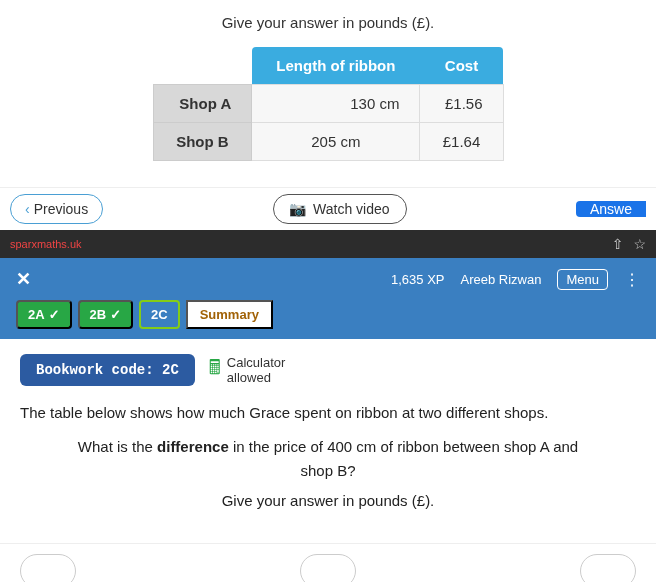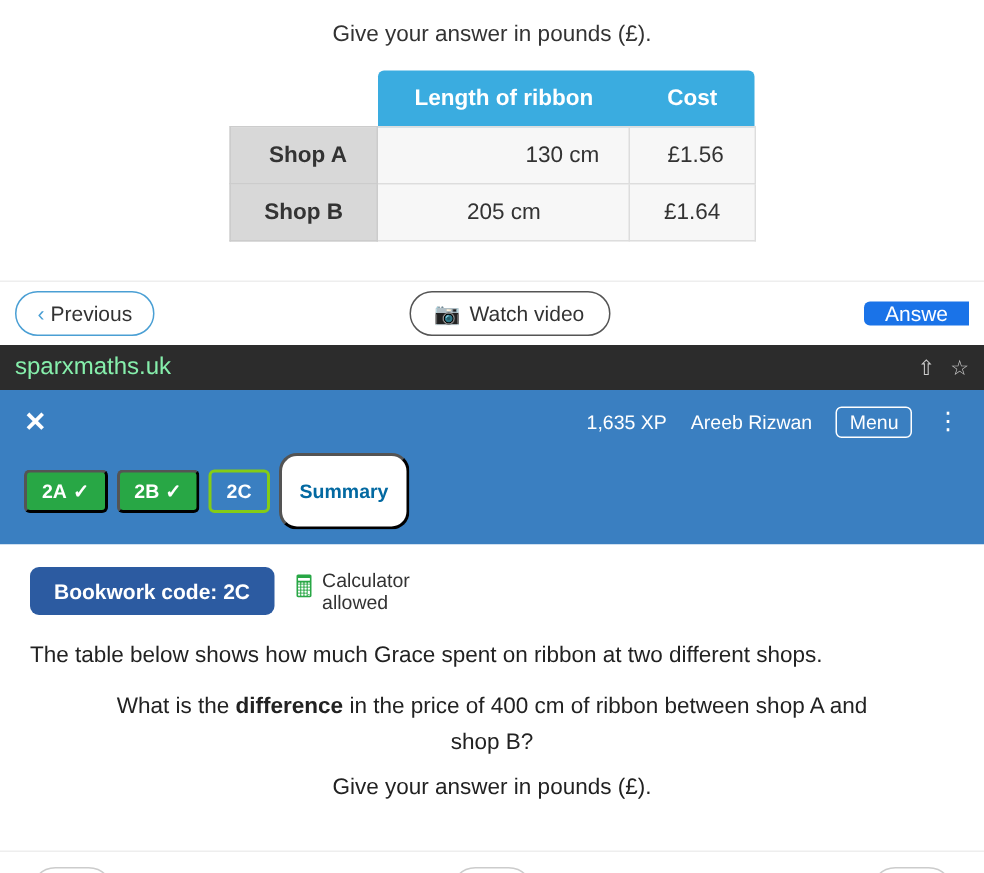--- a/index.html
+++ b/index.html
@@ -138,22 +138,22 @@
     
     .browser-bar {
       background: #2c2c2c;
       padding: 6px 10px;
       display: flex;
       align-items: center;
       justify-content: space-between;
     }
 
     .browser-url {
-      color: #86efac;
-      font-size: 16px;
+      color: #ef4444;
+      font-size: 11px;
     }
 
     .browser-icons {
       display: flex;
       gap: 10px;
       color: #ccc;
       font-size: 14px;
     }
 
     
@@ -236,23 +236,23 @@
       border: 2px solid #84cc16;
       border-radius: 4px;
       padding: 5px 10px;
       font-size: 13px;
       font-weight: 700;
       cursor: pointer;
     }
 
     .tab-summary {
       background: #fff;
-      color: #0369a1;
-      border-radius: 12px;
-      padding: 16px 12px;
+      color: #a16207;
+      border-radius: 0;
+      padding: 5px 12px;
       font-size: 13px;
       font-weight: 600;
       cursor: pointer;
     }
 
     
     .content-area {
       background: #fff;
       padding: 14px 20px;
     }
@@ -264,20 +264,21 @@
       margin-bottom: 14px;
     }
 
     .bookwork-code {
       background: #2c5ba1;
       color: #fff;
       border-radius: 6px;
       padding: 8px 16px;
       font-size: 14px;
       font-weight: 600;
+      font-family: Liberation Mono, monospace;
     }
 
     .calculator-allowed {
       display: flex;
       align-items: center;
       gap: 6px;
       font-size: 13px;
       color: #333;
     }
 

